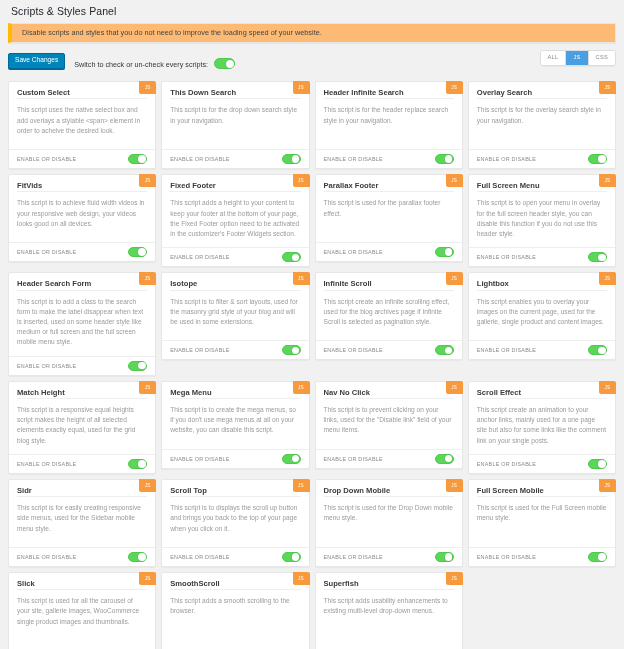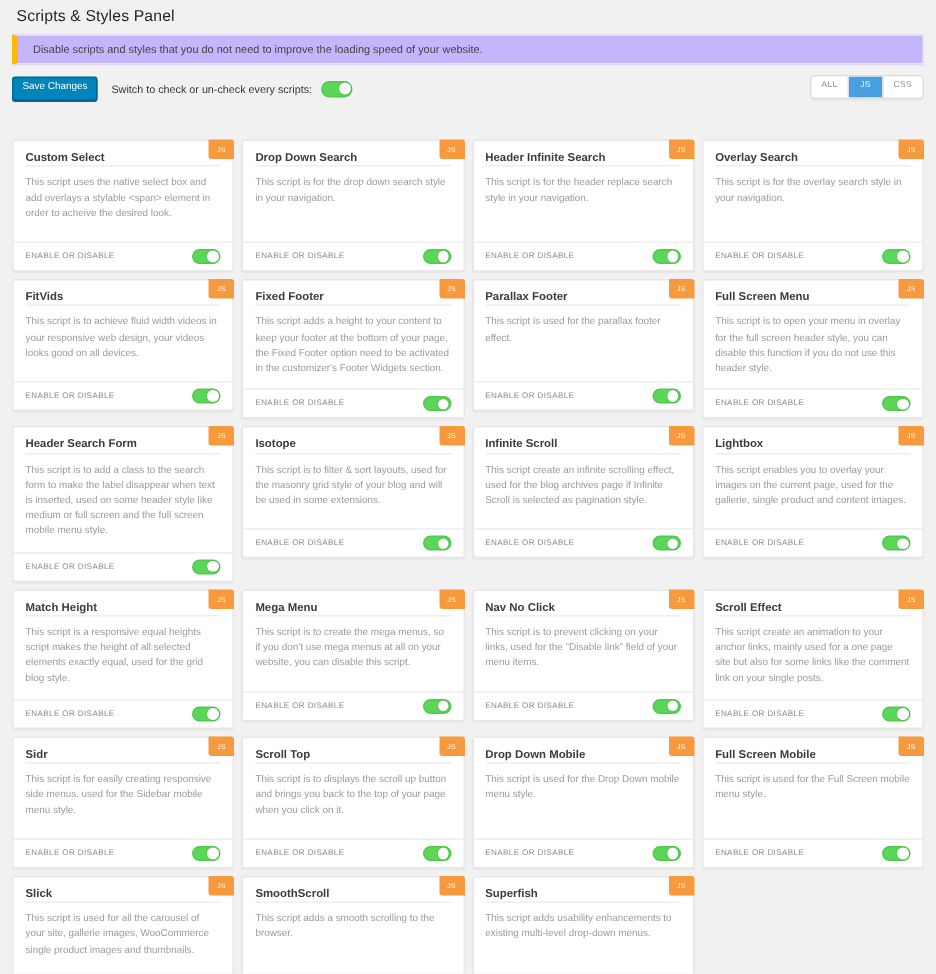--- a/index.html
+++ b/index.html
@@ -19,41 +19,41 @@
   .page-title {
     font-size: 10.5px;
     font-weight: 400;
     color: #23282d;
     padding: 5px 2px 6px 3px;
     margin: 0;
     letter-spacing: .1px;
   }
   
   .notice {
-    background: #c4b5fd;
+    background: #fdba74;
     border: 1px solid #e5e5e5;
     border-left: 4px solid #ffb900;
     box-shadow: 0 1px 1px rgba(0,0,0,.04);
     padding: 6px 10px;
     margin: 0 0 6px 0;
     height: 20px;
     display: flex;
     align-items: center;
   }
   .notice-text {
     font-size: 7.3px;
     color: #444;
     line-height: 1.2;
   }
   
   .toolbar {
     display: flex;
-    align-items: center;
+    align-items: flex-end;
     height: 20px;
-    margin-bottom: 24px;
+    margin-bottom: 12px;
     position: relative;
   }
   .save-btn {
     background: #0085ba;
     border: 1px solid #006799;
     border-radius: 2px;
     color: #fff;
     font-size: 6.6px;
     font-family: "Liberation Sans", sans-serif;
     padding: 3px 6px 4px;
@@ -213,21 +213,21 @@
         <p class="card-desc">This script uses the native select box and add overlays a stylable &lt;span&gt; element in order to acheive the desired look.</p>
         <div class="card-footer">
           <span class="footer-label">ENABLE OR DISABLE</span>
           <span class="toggle small">
             <span class="knob"></span>
           </span>
         </div>
       </div>
       <div class="card">
         <span class="badge">JS</span>
-        <div class="card-title">Drop Down Search</div>
+        <div class="card-title">This Down Search</div>
         <p class="card-desc">This script is for the drop down search style in your navigation.</p>
         <div class="card-footer">
           <span class="footer-label">ENABLE OR DISABLE</span>
           <span class="toggle small">
             <span class="knob"></span>
           </span>
         </div>
       </div>
       <div class="card">
         <span class="badge">JS</span>

